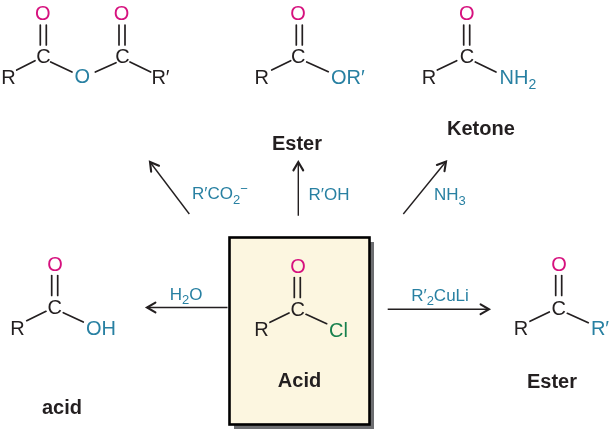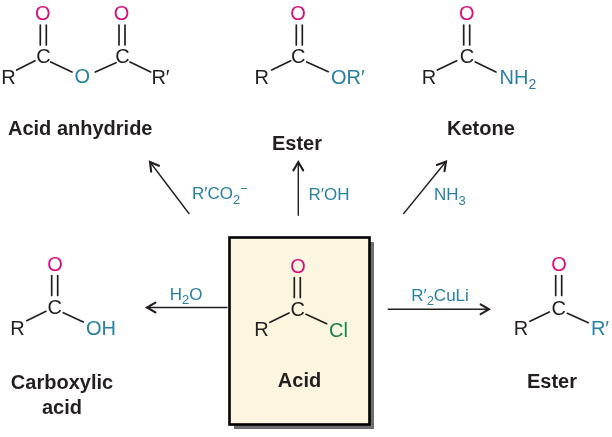--- a/index.html
+++ b/index.html
@@ -127,23 +127,22 @@
       <line class="bond" x1="561.7" y1="275.5" x2="561.7" y2="295.5"></line>
       <line class="bond" x1="530" y1="321.3" x2="549.3" y2="312"></line>
       <line class="bond" x1="567.3" y1="313.3" x2="588.3" y2="322.7"></line>
       <text class="at mid pink" x="559" y="270.5">O</text>
       <text class="at mid" x="558.7" y="314.5">C</text>
       <text class="at mid" x="521" y="335">R</text>
       <text class="at mid blue" x="600" y="335">R′</text>
     </g>
   </svg>
 
-  <div class="lbl" style="left:8px;top:117px;">Acid anhydride</div>
   <div class="lbl" style="left:272px;top:132px;">Ester</div>
   <div class="lbl" style="left:447px;top:117px;">Ketone</div>
 
-  <div class="lbl2" style="left:0px;top:370px;width:124px;"><span>Carboxylic</span><br><span>acid</span></div>
+  <div class="lbl2" style="left:0px;top:370px;width:124px;"><br><span>acid</span></div>
 
   <div class="lbl2" style="left:229px;top:368px;width:141px;"><span>Acid</span><br></div>
 
   <div class="lbl" style="left:527px;top:370px;">Ester</div>
 
 </div>
 
 </body></html>

